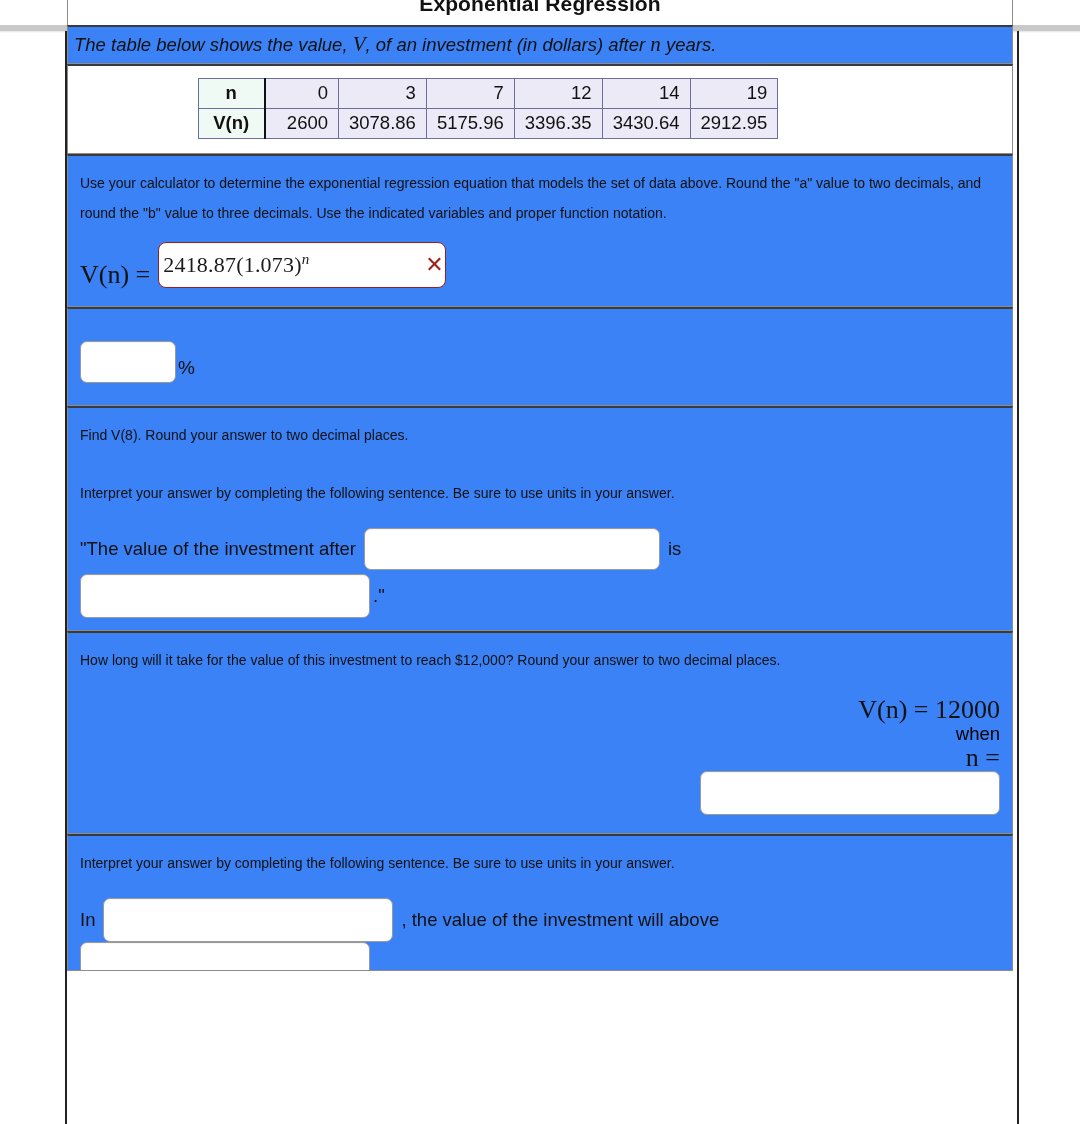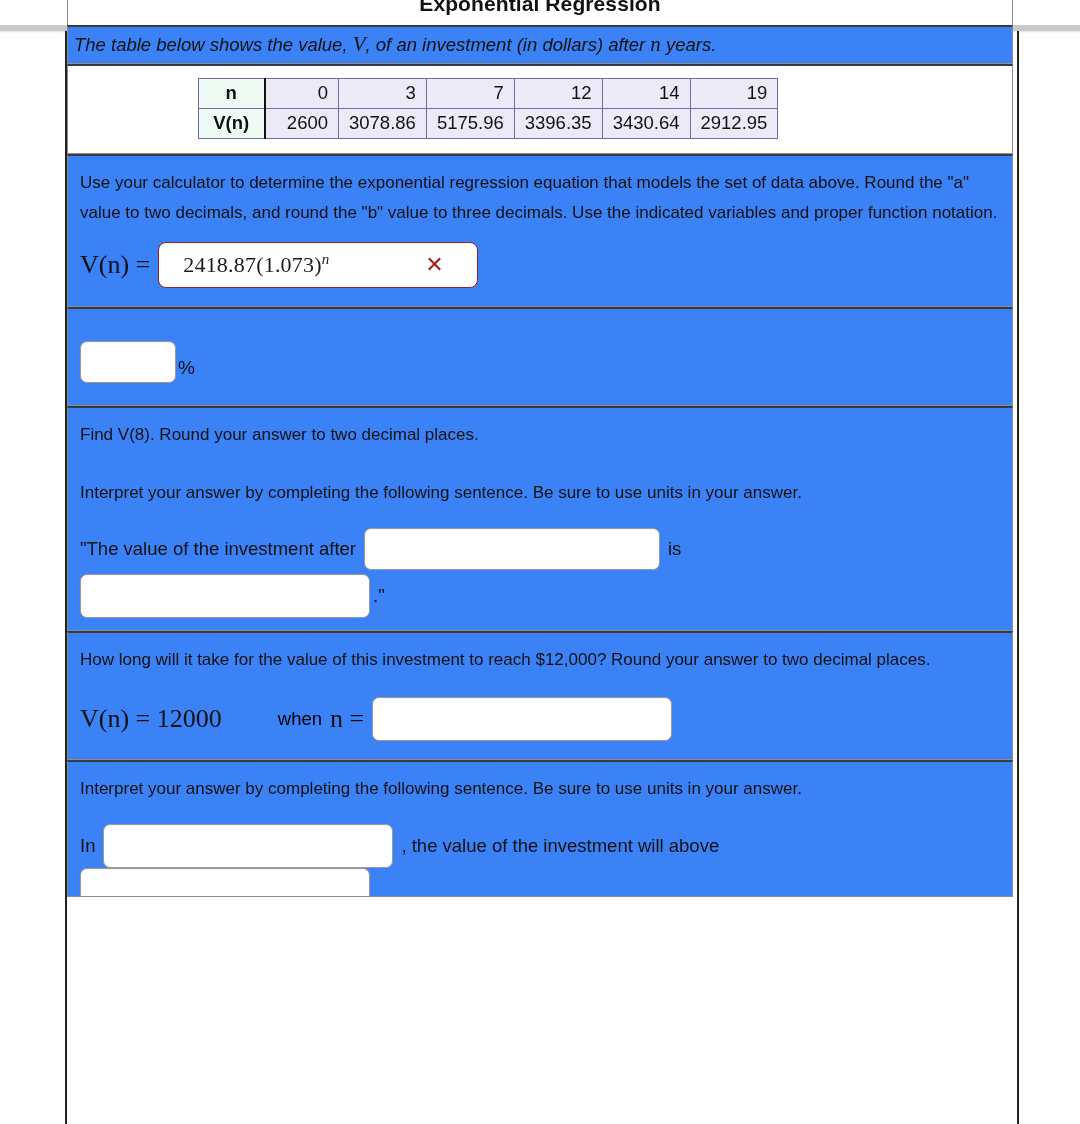--- a/index.html
+++ b/index.html
@@ -87,21 +87,21 @@
     color: #111111;
     padding: 5px 6px 6px 6px;
   }
   .intro .mvar {
     font-family: "Liberation Serif", serif;
     font-style: italic;
     font-size: 21px;
   }
 
   .qtext {
-    font-size: 17px;
+    font-size: 14px;
     line-height: 30px;
     color: #111111;
     padding: 2px 4px 0 4px;
   }
 
   
   .table-part {
     border: 1px solid #8c8c8c;
     border-top: 2px solid #3a3a3a;
     padding: 12px 0 14px 0;
@@ -127,21 +127,21 @@
   }
   table.datatable td.cell {
     background: #eceaf7;
     text-align: right;
     min-width: 74px;
   }
 
   
   .ansrow {
     display: flex;
-    align-items: center;
+    align-items: flex-end;
     padding: 14px 4px 6px 4px;
   }
   .mathlabel {
     font-family: "Liberation Serif", serif;
     font-size: 26px;
     color: #111111;
     white-space: nowrap;
     line-height: 1;
   }
 
@@ -150,26 +150,26 @@
     border: 1px solid #9a9a9a;
     border-radius: 7px;
     height: 40px;
     box-shadow: inset 0 1px 1px rgba(0,0,0,0.04);
   }
   .inputbox.wrong {
     border: 1px solid #96211c;
   }
 
   .answer-filled {
-    width: 320px;
+    width: 288px;
     height: 46px;
     position: relative;
     display: flex;
     align-items: center;
-    padding-left: 24px;
+    padding-left: 4px;
     border-radius: 8px;
   }
   .answer-expr {
     font-family: "Liberation Serif", serif;
     font-size: 22px;
     color: #1a1a1a;
     letter-spacing: 0.2px;
   }
   .answer-expr sup {
     font-size: 15px;
@@ -307,21 +307,21 @@
         <span class="txt">is</span>
       </div>
       <div class="sentence-row" style="padding-top:4px;">
         <span class="inputbox box-big"></span>
         <span class="closequote">."</span>
       </div>
     </div>
 
     <div class="part">
       <div class="qtext">How long will it take for the value of this investment to reach $12,000? Round your answer to two decimal places.</div>
-      <div class="ansrow" style="padding-top:22px;">
+      <div class="ansrow" style="padding-top:22px;flex-direction:column;">
         <span class="mathlabel">V(n) = 12000</span>
         <span class="gap"></span>
         <span style="font-size:18.5px;margin-left:48px;">when</span>
         <span class="gap"></span>
         <span class="mathlabel">n =</span>
         <span class="gap"></span>
         <span class="inputbox box-wide"></span>
       </div>
     </div>
 

